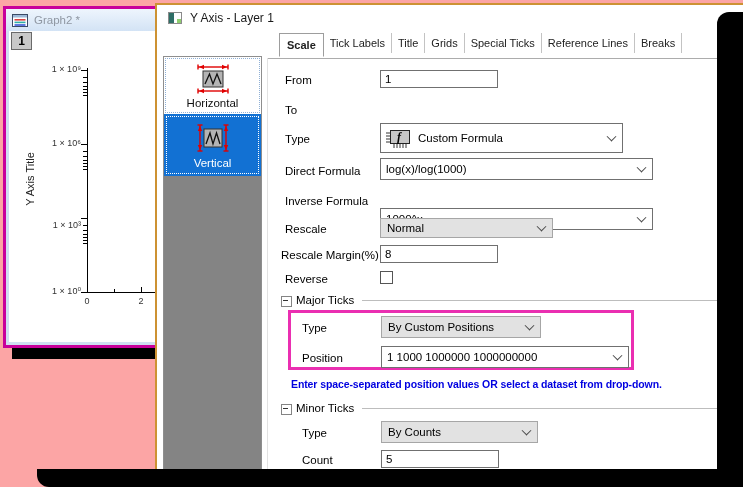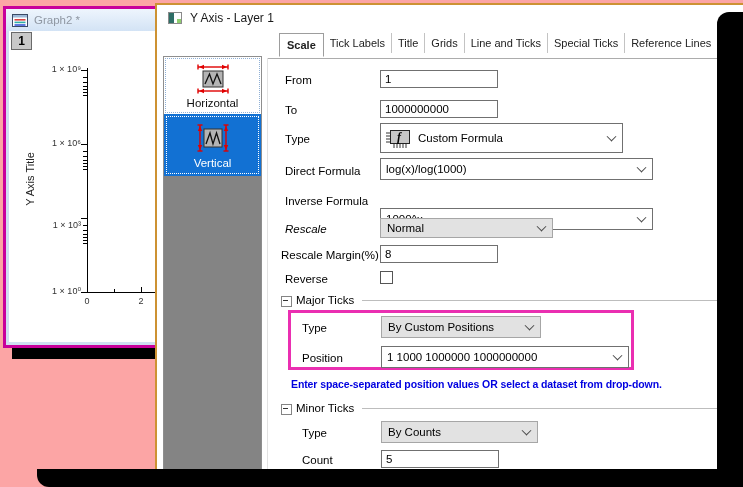--- a/index.html
+++ b/index.html
@@ -138,21 +138,20 @@
         <rect x="9" y="7" width="4" height="4" fill="#8fce6e"></rect>
       </svg>
       <span class="dlg-title">Y Axis - Layer 1</span>
     </div>
 
     <div class="tabstrip">
       <span class="tab sel">Scale</span>
       <span class="tab">Tick Labels</span>
       <span class="tab">Title</span>
       <span class="tab">Grids</span>
-      <span class="tab">Line and Ticks</span>
       <span class="tab">Special Ticks</span>
       <span class="tab">Reference Lines</span>
       <span class="tab">Breaks</span>
     </div>
     <div class="page-edge"></div>
 
     <div class="sidebar">
       <div class="side-item side-h">
         <svg width="46" height="32" viewBox="0 0 46 32">
           <g stroke="#e00000" stroke-width="1.4" fill="#e00000">
@@ -190,21 +189,20 @@
           <path d="M16,23 L20,12 L23,23 L26.5,12 L30,23" fill="none" stroke="#111" stroke-width="1.3"></path>
         </svg>
         <span class="cap">Vertical</span>
       </div>
     </div>
 
     <span class="lbl" style="left:128px;top:69px;">From</span>
     <input class="txt" style="left: 223px; top: 65px; width: 118px;" value="1">
 
     <span class="lbl" style="left:128px;top:99px;">To</span>
-    <input class="txt" style="left: 223px; top: 95px; width: 118px;" value="1000000000">
 
     <span class="lbl" style="left:128px;top:128px;">Type</span>
     <div class="combo" style="left:223px;top:118px;width:243px;height:30px;">
       <svg width="27" height="21" viewBox="0 0 27 21" style="margin-right:5px;">
         <rect x="4.5" y="2.5" width="19" height="13" fill="#c6c6c6" stroke="#222"></rect>
         <g stroke="#333" stroke-width="1">
           <line x1="0" y1="5" x2="4" y2="5"></line>
             <line x1="0" y1="8" x2="4" y2="8"></line>
           <line x1="0" y1="11" x2="4" y2="11"></line>
             <line x1="0" y1="14" x2="4" y2="14"></line>
@@ -225,21 +223,21 @@
       <span>log(x)/log(1000)</span>
       <span class="chev"></span>
     </div>
 
     <span class="lbl" style="left:128px;top:190px;text-align:center;">Inverse Formula</span>
     <div class="combo" style="left:223px;top:183px;width:273px;height:22px;margin-top:20px;">
       <span>1000^x</span>
       <span class="chev"></span>
     </div>
 
-    <span class="lbl" style="left:128px;top:218px;font-style:italic;">Rescale</span>
+    <span class="lbl" style="left:128px;top:218px;">Rescale</span>
     <div class="dd" style="left:223px;top:213px;width:173px;height:20px;">
       <span>Normal</span>
       <span class="chev"></span>
     </div>
 
     <span class="lbl" style="left:124px;top:244px;">Rescale Margin(%)</span>
     <input class="txt" style="left: 223px; top: 240px; width: 118px;" value="8">
 
     <span class="lbl" style="left:128px;top:268px;">Reverse</span>
     <div class="chk" style="left:223px;top:266px;"></div>

